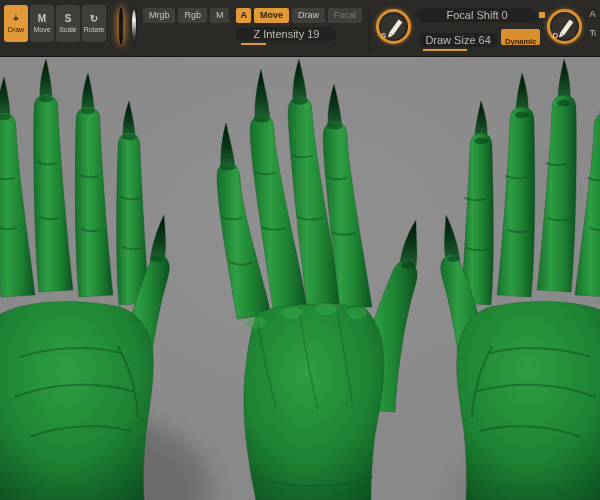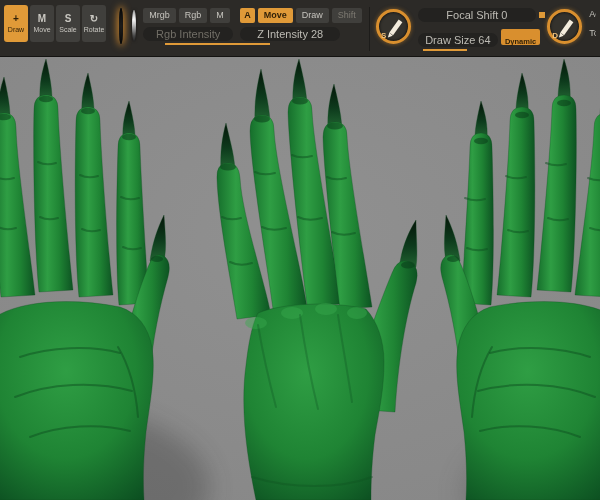--- a/index.html
+++ b/index.html
@@ -113,35 +113,31 @@
 
     <div class="brush-wrap"></div>
     <div class="material"></div>
 
     <div class="group">
       <div class="row">
         <button class="mode-btn">Mrgb</button>
         <button class="mode-btn">Rgb</button>
         <button class="mode-btn">M</button>
       </div>
-      <div class="slider disabled rgb-sl">
-        <span>Rgb Intensity</span>
-        <span class="fill"></span>
-      </div>
     </div>
 
     <div class="group">
       <div class="row">
         <button class="mode-btn orange sq">A</button>
         <button class="mode-btn orange">Move</button>
         <button class="mode-btn">Draw</button>
-        <button class="mode-btn dim">Shift</button>
+        <button class="mode-btn dim">Focal</button>
       </div>
       <div class="slider z-sl">
-        <span>Z Intensity 28</span>
+        <span>Z Intensity 19</span>
         <span class="fill"></span>
       </div>
     </div>
 
     <div class="vsep"></div>
 
     <div class="pen-badge">
       <svg width="26" height="26" viewBox="0 0 28 28">
         <path d="M9 21 L19 7 L23 10 L13 24 Z" fill="#f3ecdd"></path>
         <path d="M9 21 L7.4 26.4 L12.6 24.4 Z" fill="#f3ecdd"></path>

